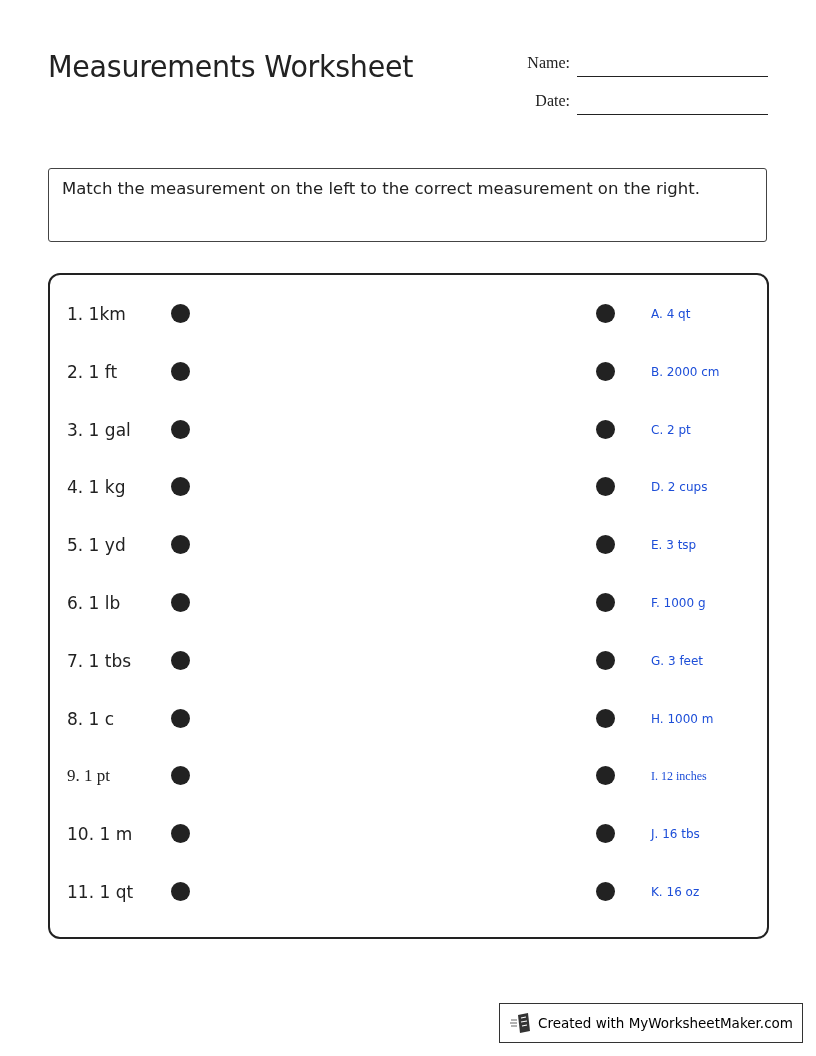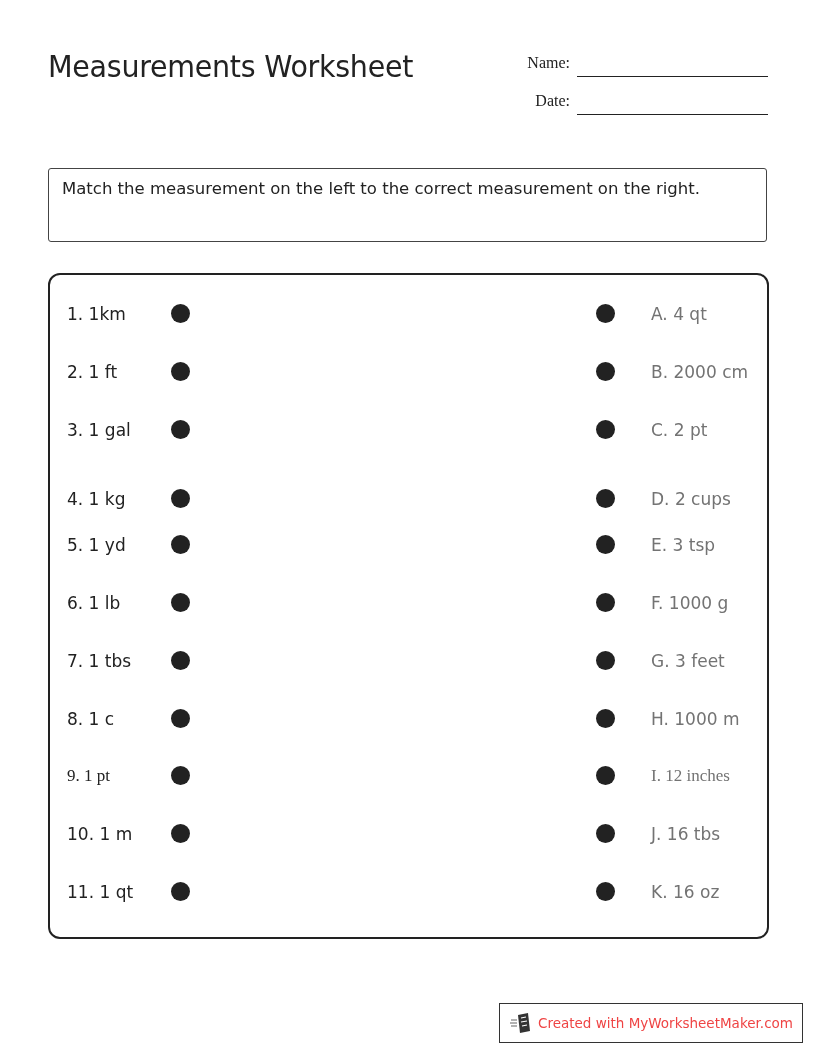--- a/index.html
+++ b/index.html
@@ -8,22 +8,22 @@
   .field { position: absolute; font-family: "Liberation Serif", serif; font-size: 16px; color: #222; }
   .field-label { position: absolute; text-align: right; width: 80px; }
   .field-line { position: absolute; border-bottom: 1.5px solid #222; width: 191px; }
   .instructions { position: absolute; left: 48px; top: 168px; width: 704px; height: 52px; border: 1.5px solid #444; border-radius: 3px; padding: 8px 0 12px 13px; box-sizing: content-box; font-size: 16.5px; line-height: 24px; color: #222; transform-origin: left top; }
   .instructions span { display: block; width: 690px; }
   .match-box { position: absolute; left: 48px; top: 273px; width: 717px; height: 662px; border: 2px solid #222; border-radius: 12px; }
   .row { position: absolute; left: 0; width: 100%; height: 30px; }
   .left-label { position: absolute; left: 17px; top: 0; font-size: 17px; line-height: 30px; color: #222; }
   .left-dot { position: absolute; left: 121px; top: 5px; width: 19px; height: 19px; border-radius: 50%; background: #222; }
   .right-dot { position: absolute; left: 546px; top: 5px; width: 19px; height: 19px; border-radius: 50%; background: #222; }
-  .right-label { position: absolute; left: 601px; top: 0; font-size: 17px; line-height: 30px; color: #737373; }
-  .footer { position: absolute; left: 499px; top: 1003px; width: 304px; height: 40px; border: 1.5px solid #333; box-sizing: border-box; display: flex; align-items: center; padding-left: 10px; font-size: 13.5px; color: #ef4444; }
+  .right-label { position: absolute; left: 601px; top: 0; font-size: 12px; line-height: 30px; color: #1d4ed8; }
+  .footer { position: absolute; left: 499px; top: 1003px; width: 304px; height: 40px; border: 1.5px solid #333; box-sizing: border-box; display: flex; align-items: center; padding-left: 10px; font-size: 13.5px; color: #000000; }
   .footer svg { margin-right: 6px; }
 </style>
 </head>
 <body>
 
 <div class="title">Measurements Worksheet</div>
 
 <div class="field" style="left:0;top:0;">
   <span class="field-label" style="left:490px;top:54px;">Name:</span>
   <span class="field-line" style="left:577px;top:76px;"></span>
@@ -49,21 +49,21 @@
       <span class="left-dot"></span>
       <span class="right-dot"></span>
       <span class="right-label">B. 2000 cm</span>
     </div>
     <div class="row" style="top: 139.6px;">
       <span class="left-label">3. 1 gal</span>
       <span class="left-dot"></span>
       <span class="right-dot"></span>
       <span class="right-label">C. 2 pt</span>
     </div>
-    <div class="row" style="top: 209px; text-align: right;">
+    <div class="row" style="top: 197px; text-align: right;">
       <span class="left-label">4. 1 kg</span>
       <span class="left-dot"></span>
       <span class="right-dot"></span>
       <span class="right-label">D. 2 cups</span>
     </div>
     <div class="row" style="top: 255.2px; padding-left: 12px;">
       <span class="left-label">5. 1 yd</span>
       <span class="left-dot"></span>
       <span class="right-dot"></span>
       <span class="right-label">E. 3 tsp</span>

